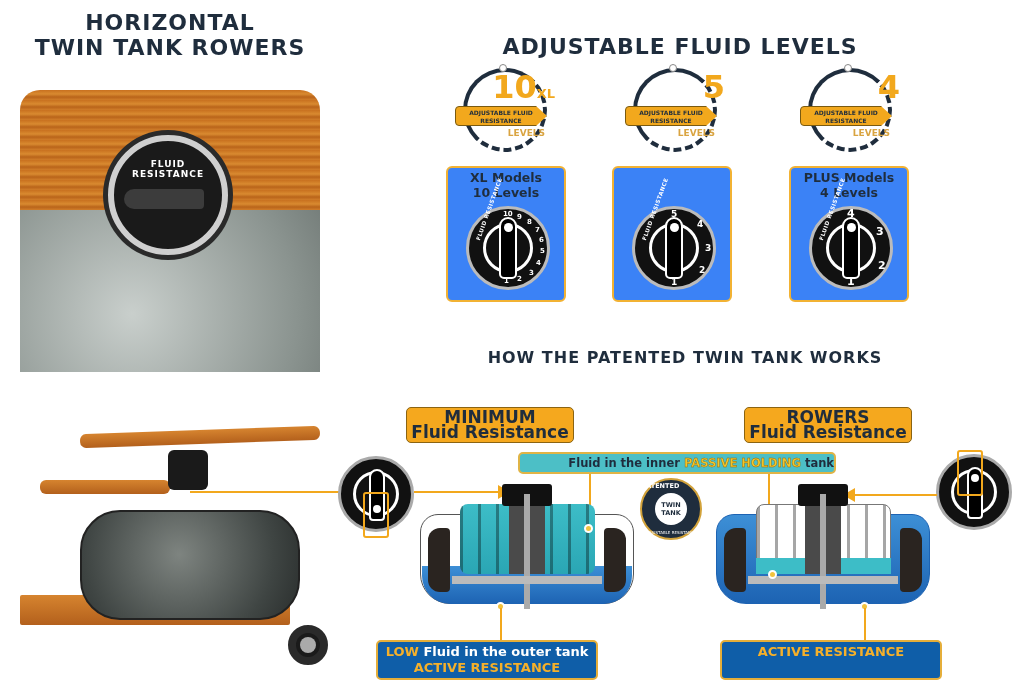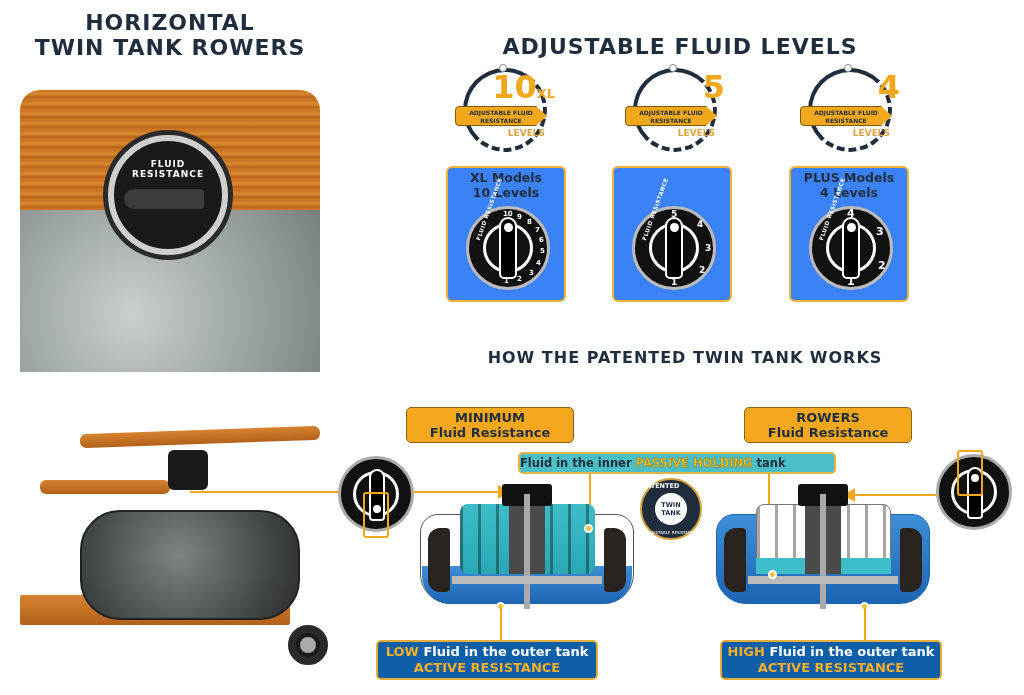--- a/index.html
+++ b/index.html
@@ -32,24 +32,24 @@
   .card .ct { position: absolute; left: 0; top: 2px; width: 100%; text-align: center; font-weight: bold; font-size: 12.5px; line-height: 15px; color: #1f2d3d; }
   .dial { position: absolute; left: 18px; top: 38px; width: 84px; height: 84px; border-radius: 50%; background: #111; border: 3px solid #bbb; }
   .dial .inner { position: absolute; left: 14px; top: 14px; width: 50px; height: 50px; border-radius: 50%; border: 3px solid #fff; }
   .dial .handle { position: absolute; left: 30px; top: 8px; width: 18px; height: 62px; background: #000; border: 2px solid #fff; border-radius: 9px 9px 5px 5px; }
   .dial .hole { position: absolute; left: 3px; top: 4px; width: 9px; height: 9px; border-radius: 50%; background: #fff; }
   .dial .lab { position: absolute; left: 6px; top: 30px; color: #fff; font-size: 5.5px; font-weight: bold; transform: rotate(-70deg); transform-origin: left top; letter-spacing: 0.5px; white-space: nowrap; }
   .dial .tick { position: absolute; font-size: 7px; font-weight: bold; color: #000; }
   .dial .tick.w { color: #fff; }
 
   
-  .orange-box { background: #f5a81e; border: 1px solid #8b6412; border-radius: 5px; text-align: center; font-weight: bold; color: #1f2d3d; font-size: 13px; line-height: 15px; padding-top: 2px; }
+  .orange-box { background: #f5a81e; border: 1px solid #8b6412; border-radius: 5px; text-align: center; font-weight: bold; color: #1f2d3d; font-size: 17px; line-height: 15px; padding-top: 2px; }
   #min-box { left: 406px; top: 407px; width: 168px; height: 36px; }
   #max-box { left: 744px; top: 407px; width: 168px; height: 36px; }
-  #passive-box { left: 518px; top: 452px; width: 318px; height: 22px; background: #4cbfc6; border: 2px solid #e0b446; border-radius: 5px; text-align: left; font-weight: bold; color: #1f2d3d; font-size: 11.5px; line-height: 18px; }
+  #passive-box { left: 518px; top: 452px; width: 318px; height: 22px; background: #4cbfc6; border: 2px solid #e0b446; border-radius: 5px; text-align: right; font-weight: bold; color: #1f2d3d; font-size: 11.5px; line-height: 18px; }
   #passive-box .hl { color: #f5c526; -webkit-text-stroke: 0.4px #8a6412; }
   .blue-box { background: #0f5ea8; border: 2px solid #e5ae3a; border-radius: 5px; text-align: center; font-weight: bold; color: #fff; font-size: 13px; line-height: 16px; padding-top: 2px; }
   .blue-box .hl { color: #f5b02a; }
   #low-box { left: 376px; top: 640px; width: 222px; height: 40px; }
   #high-box { left: 720px; top: 640px; width: 222px; height: 40px; }
 
   
   #rower { left: 20px; top: 420px; width: 310px; height: 250px; }
   .wood-beam { position: absolute; background: linear-gradient(180deg, #d6842f, #b3601c); border-radius: 6px; }
   .tank-photo { position: absolute; left: 60px; top: 90px; width: 220px; height: 110px; border-radius: 40px; background: radial-gradient(circle at 45% 40%, #7e8480, #3f4543 70%, #2a2e2d); border: 2px solid #222; }
@@ -275,15 +275,14 @@
       <div>TANK</div>
     </div>
   <div class="bot">ADJUSTABLE RESISTANCE</div>
 </div>
 
 <div id="low-box" class="abs blue-box">
   <div><span class="hl">LOW</span><span> Fluid in the outer tank</span></div>
   <div class="hl">ACTIVE RESISTANCE</div>
 </div>
 <div id="high-box" class="abs blue-box">
-  <div><span class="hl">HIGH</span><span> Fluid in the outer tank</span></div>
   <div class="hl">ACTIVE RESISTANCE</div>
 </div>
 
 </body></html>

